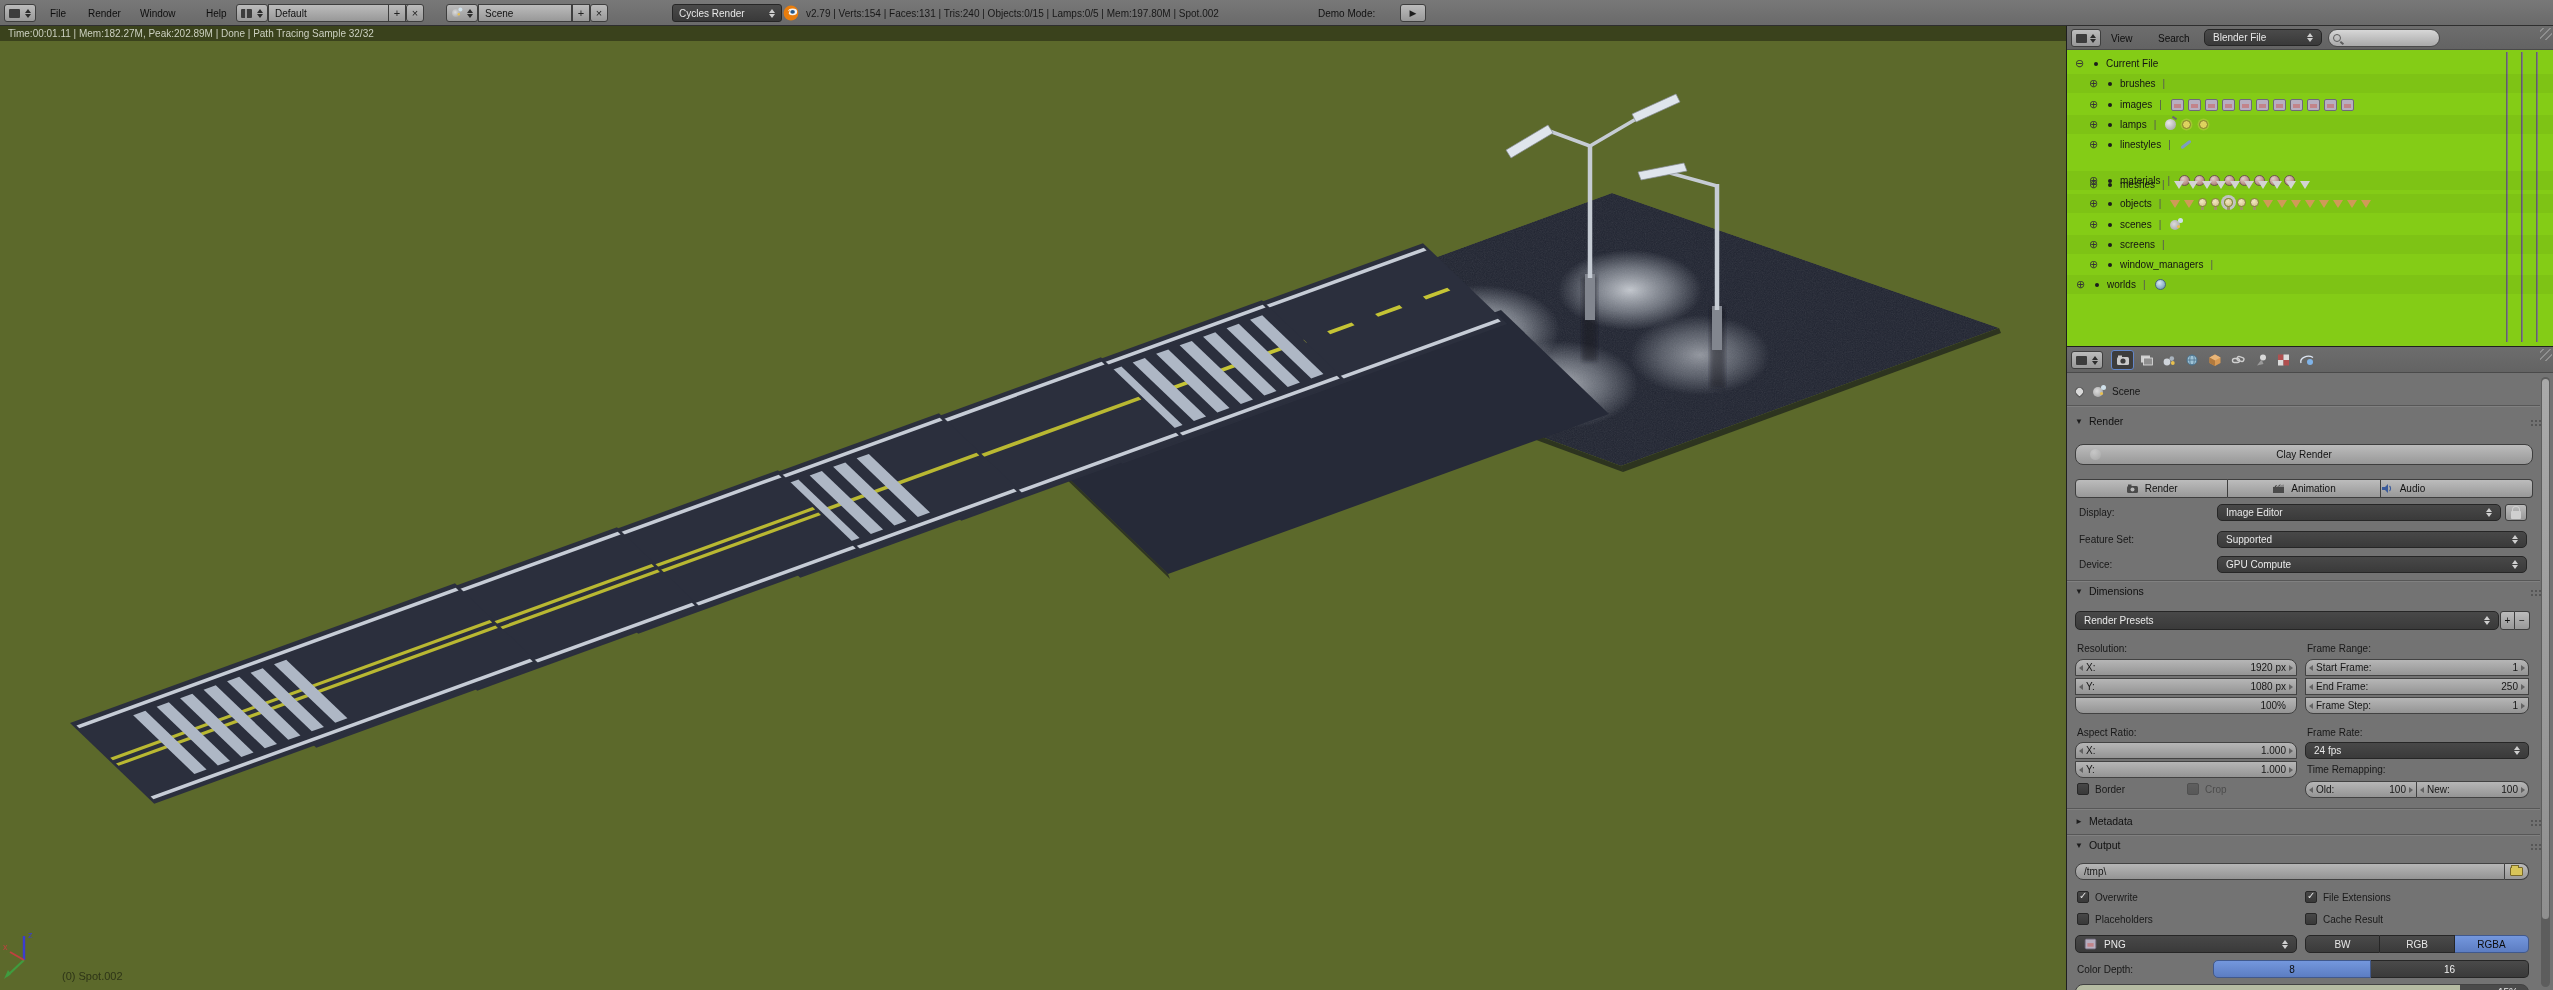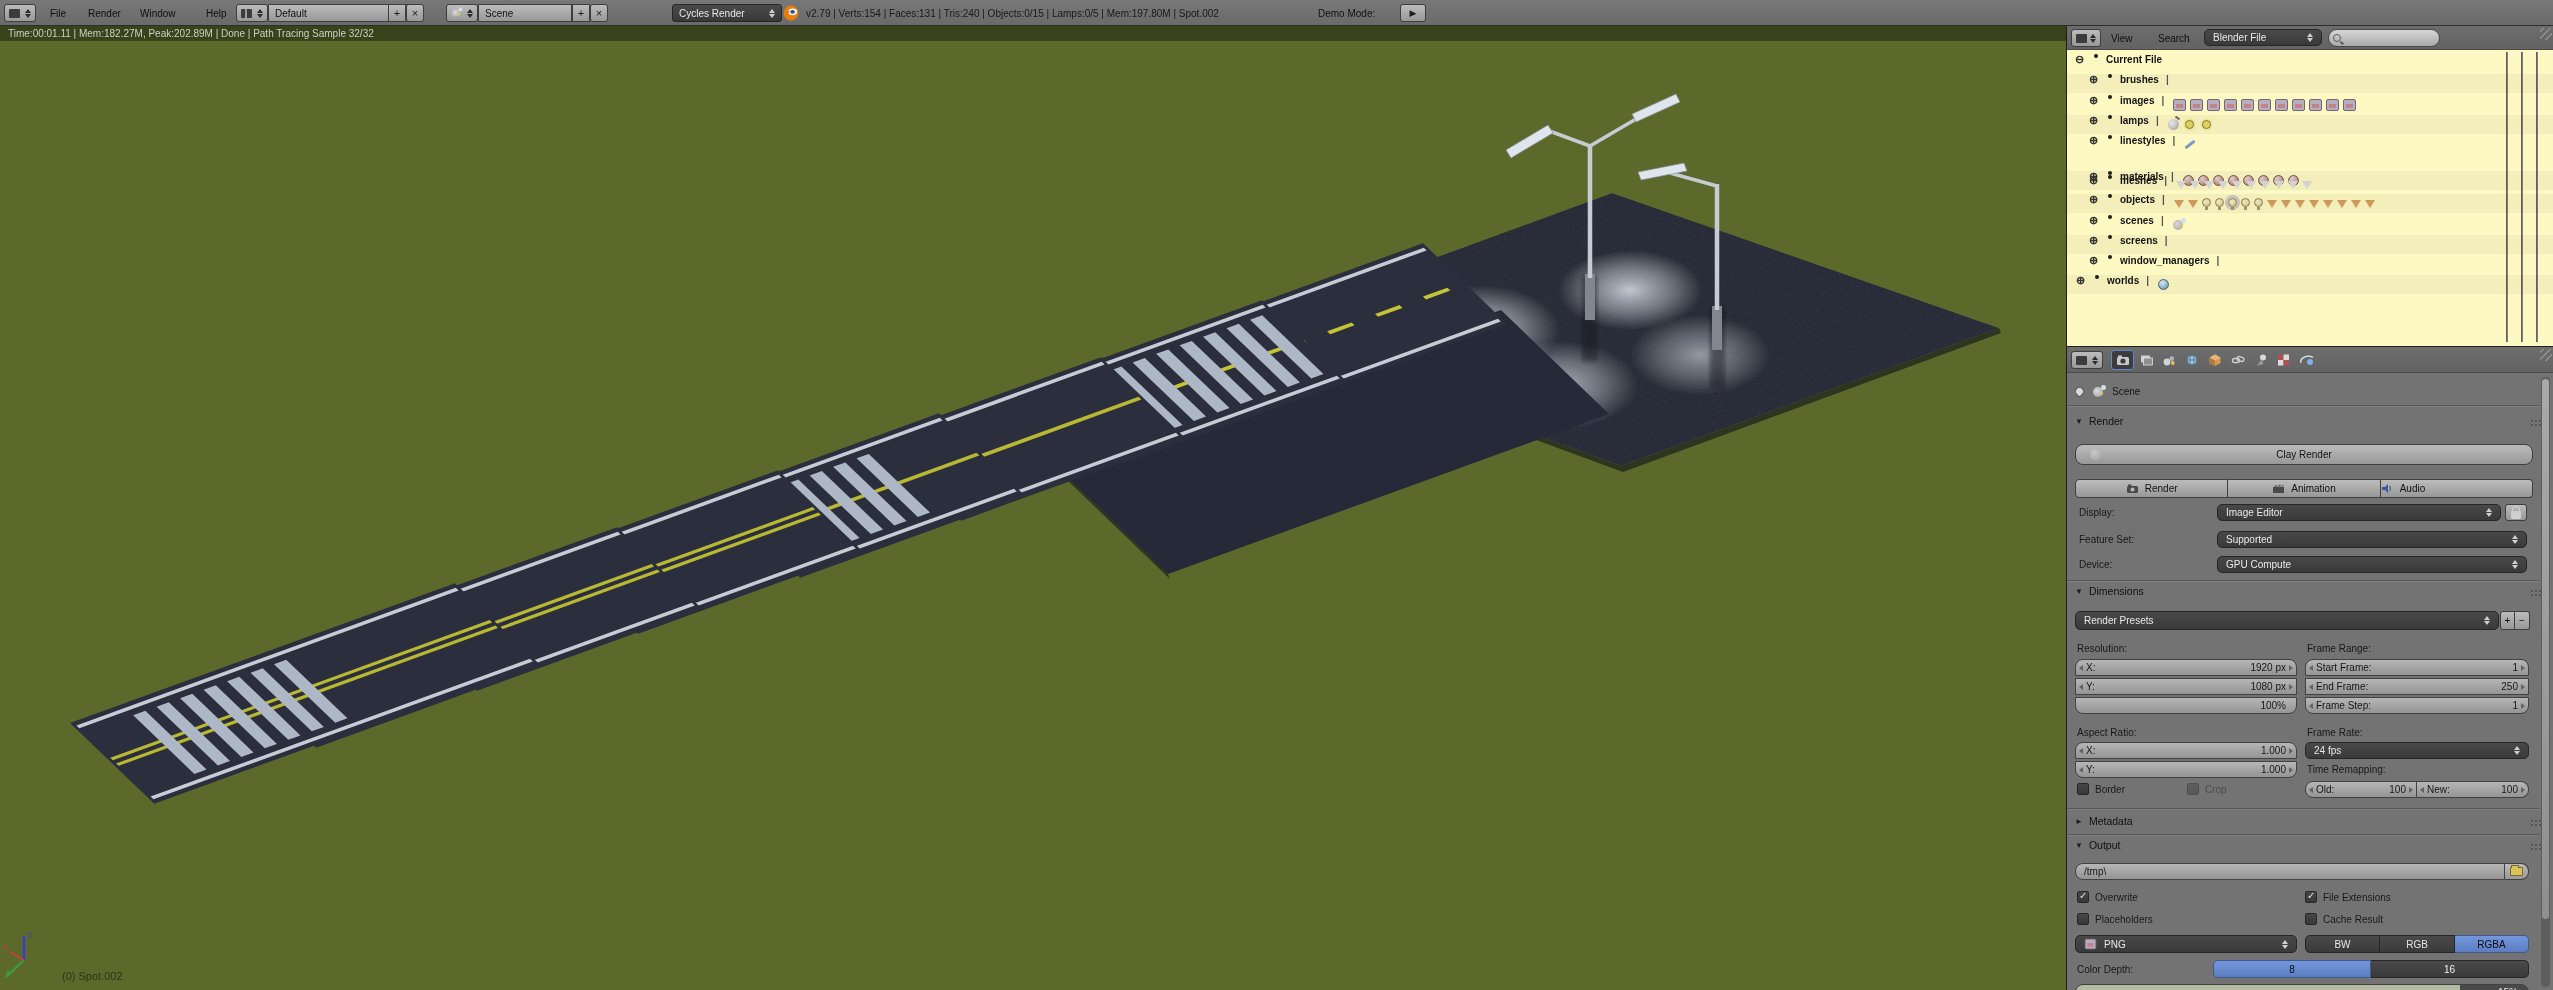--- a/index.html
+++ b/index.html
@@ -58,33 +58,33 @@
   
   #viewport { position:absolute; left:0; top:26px; width:2066px; height:964px; background:#5c692b; overflow:hidden; }
   #render-status { position:absolute; left:0; top:0; width:100%; height:15px; background:#3a421c;
     color:#ccd0c0; display:flex; align-items:center; padding-left:8px; font-size:10px; }
   #scene-svg { position:absolute; left:0; top:0; }
   #object-label { position:absolute; left:62px; bottom:8px; color:#2e3517; font-size:11px; }
   #axis-gizmo { position:absolute; left:2px; bottom:4px; }
 
   
   #right-col { position:absolute; left:2066px; top:26px; width:487px; height:964px;
-    background:#fef9c3; border-left:1px solid #1f1f1f; }
+    background:#84cc16; border-left:1px solid #1f1f1f; }
 
   
   #outliner { position:absolute; left:0; top:0; width:487px; height:320px; overflow:hidden; }
   #outliner-header { position:absolute; left:0; top:0; right:0; height:24px;
     background:linear-gradient(#6d6d6d,#636363); border-bottom:1px solid #4a4a4a; }
   #outliner-header .abs { position:absolute; top:3px; height:18px; display:flex; align-items:center; }
   #ol-search { padding:0 4px 0 4px; background:linear-gradient(#d7d7d7,#a9a9a9); border:1px solid #4a4a4a;
     border-radius:9px; width:112px; height:17px; display:flex; align-items:center; }
   .magnifier-icon { width:8px; height:8px; border:1.4px solid #5c5c5c; border-radius:50%; position:relative; flex:none; }
   .magnifier-icon::after { content:""; position:absolute; left:6px; top:7px; width:4px; height:1.6px;
     background:#5c5c5c; transform:rotate(40deg); }
-  .ol-row { position:absolute; left:0; right:0; height:19px; display:flex; color:#131313;font-weight:bold; }
+  .ol-row { position:absolute; left:0; right:0; height:19px; display:flex; align-items:center; color:#131313; }
   .ol-row.alt { background:rgba(0,0,0,0.045); }
   .expander { width:11px; height:11px; flex:none; position:relative; color:#353535; font-size:11px; line-height:11px; }
   .expander.plus::before { content:"⊕"; } .expander.minus::before { content:"⊖"; }
   .ol-dot { width:4px; height:4px; background:#1d1d1d; border-radius:50%; margin:0 8px; flex:none; }
   .ol-label { margin-right:7px; }
   .ol-pipe { color:#555; margin-right:9px; }
   .ol-icons { display:flex; align-items:center; gap:4px; }
   .col-line { position:absolute; top:26px; bottom:4px; width:1px; background:#646464; box-shadow:1px 0 0 #7e7e7e; }
 
   

